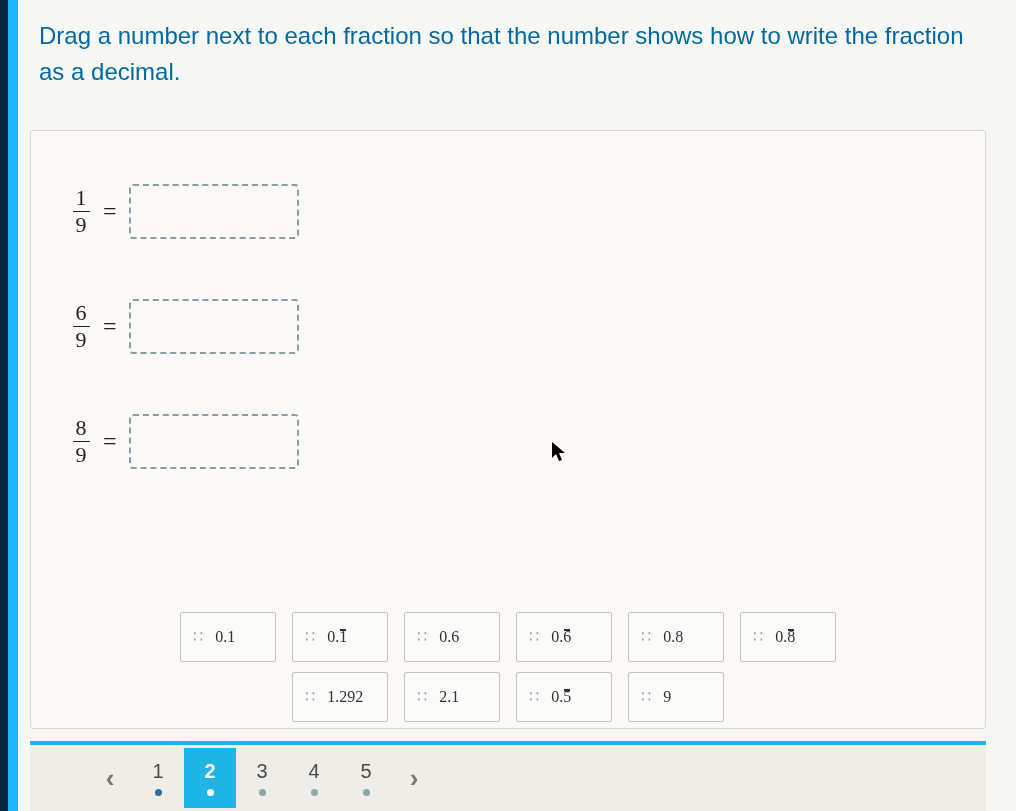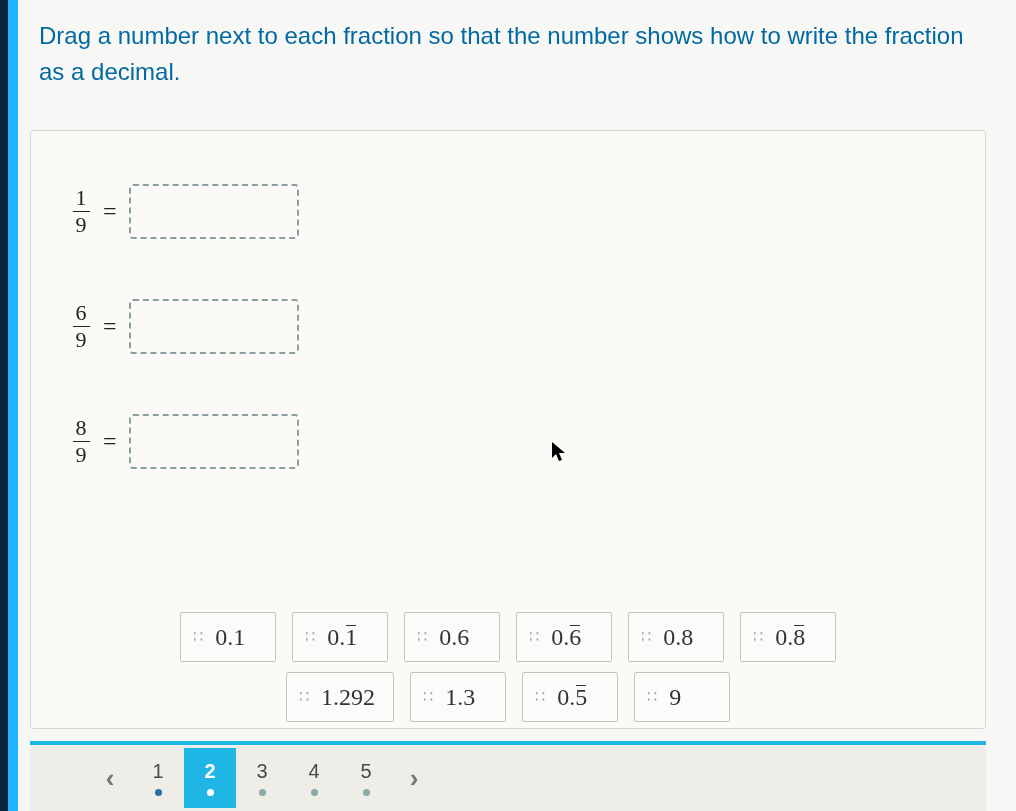--- a/index.html
+++ b/index.html
@@ -104,21 +104,21 @@
   }
   .grip {
     color: #9aa3a3;
     font-size: 16px;
     letter-spacing: -2px;
     margin-right: 14px;
     line-height: 8px;
   }
   .tile-label {
     font-family: "Times New Roman", serif;
-    font-size: 24px;
+    font-size: 16px;
     color: #333;
     position: relative;
   }
   .repeat-bar {
     position: relative;
     display: inline-block;
   }
   .repeat-bar::before {
     content: "";
     position: absolute;
@@ -245,21 +245,21 @@
         <span class="tile-label"><span>0.</span><span class="repeat-bar">8</span></span>
       </div>
     </div>
     <div class="tile-row">
       <div class="tile">
         <span class="grip">∷</span>
         <span class="tile-label"><span>1.292</span><span class=""></span></span>
       </div>
       <div class="tile">
         <span class="grip">∷</span>
-        <span class="tile-label"><span>1.3</span><span class=""></span></span>
+        <span class="tile-label"><span>2.1</span><span class=""></span></span>
       </div>
       <div class="tile">
         <span class="grip">∷</span>
         <span class="tile-label"><span>0.</span><span class="repeat-bar">5</span></span>
       </div>
       <div class="tile">
         <span class="grip">∷</span>
         <span class="tile-label"><span>9</span><span class=""></span></span>
       </div>
     </div>

